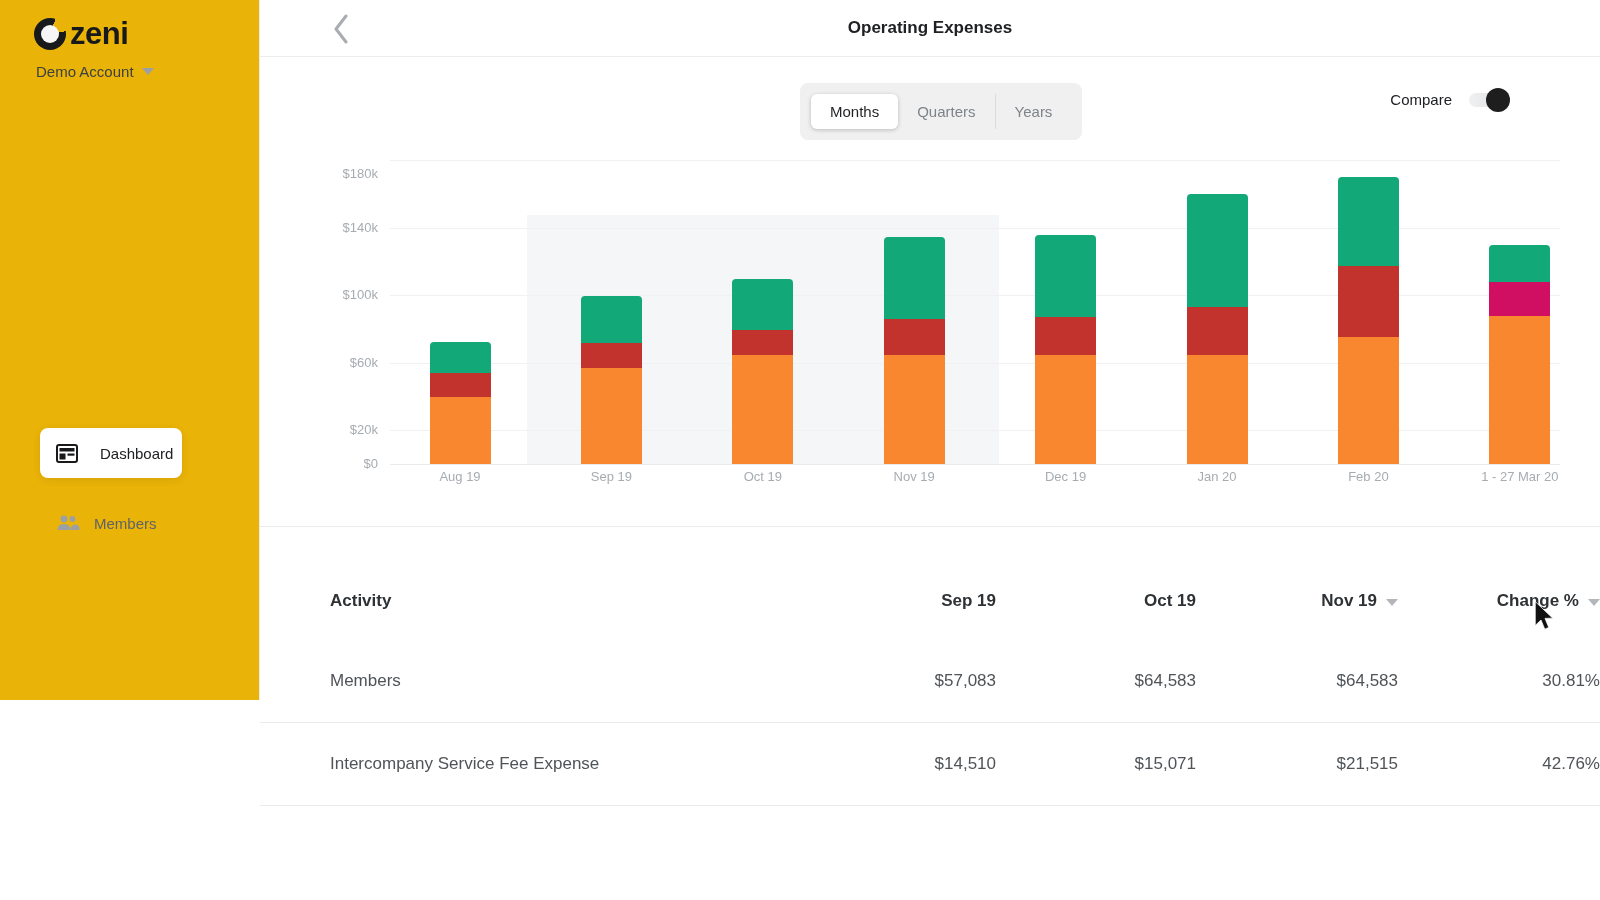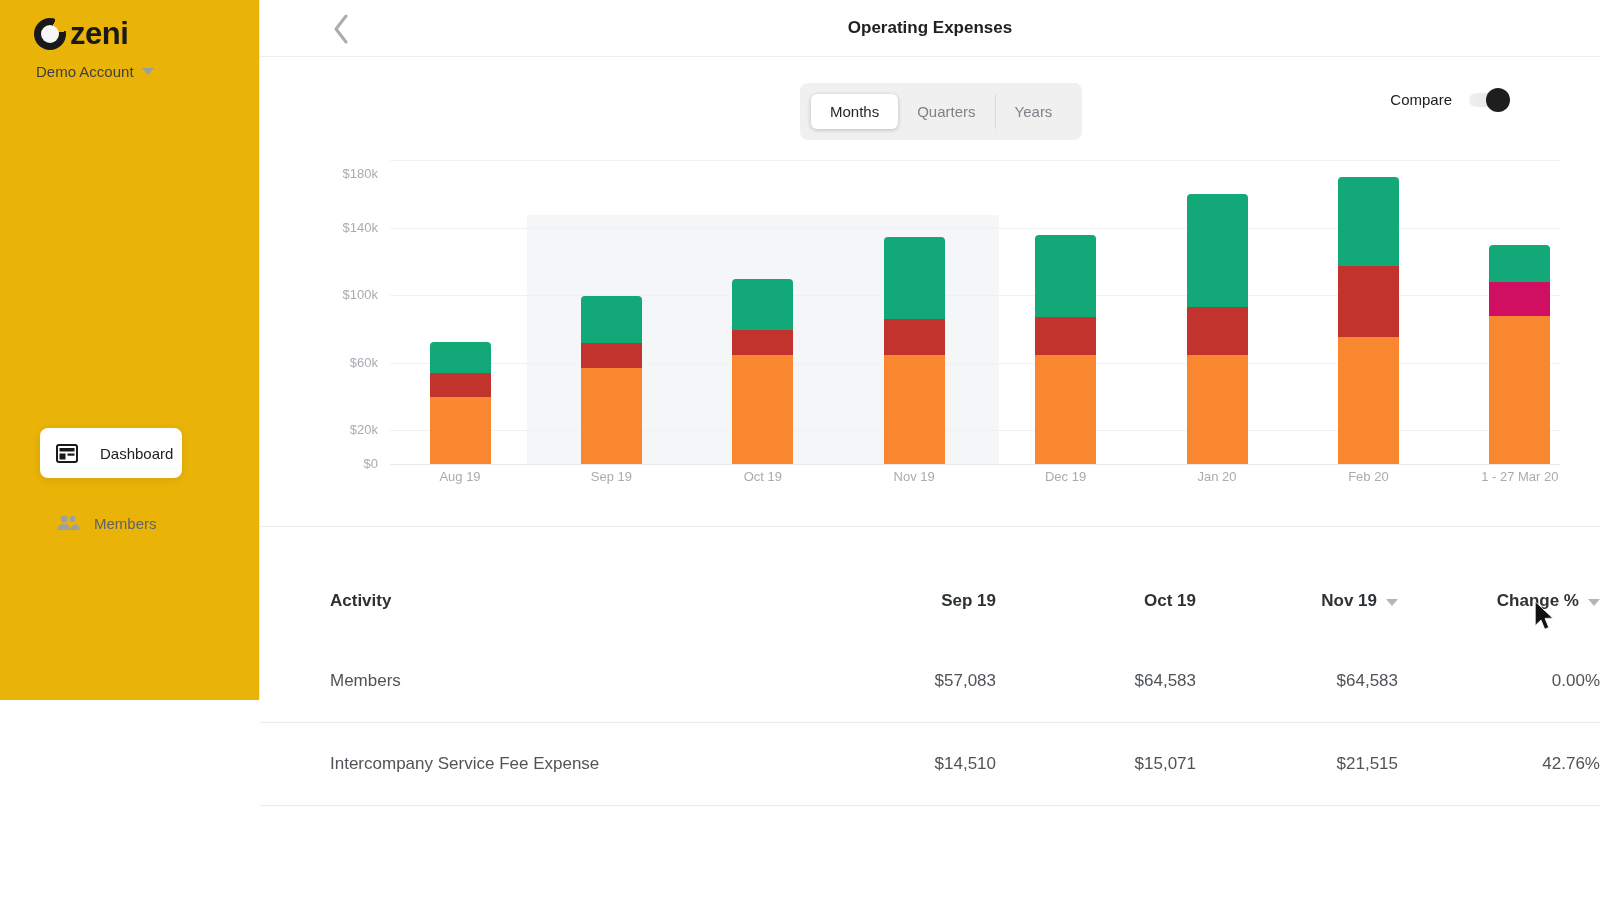--- a/index.html
+++ b/index.html
@@ -199,21 +199,21 @@
           <span>Change %</span>
           <span class="sort-caret"></span>
         </div>
       </div>
     <div id="tbody">
         <div class="t-grid t-row">
           <div class="cell">Members</div>
           <div class="cell num">$57,083</div>
           <div class="cell num">$64,583</div>
           <div class="cell num">$64,583</div>
-          <div class="cell num">0.00%</div>
+          <div class="cell num">30.81%</div>
         </div>
         <div class="t-grid t-row">
           <div class="cell">Intercompany Service Fee Expense</div>
           <div class="cell num">$14,510</div>
           <div class="cell num">$15,071</div>
           <div class="cell num">$21,515</div>
           <div class="cell num">42.76%</div>
         </div>
       </div>
   </div>

